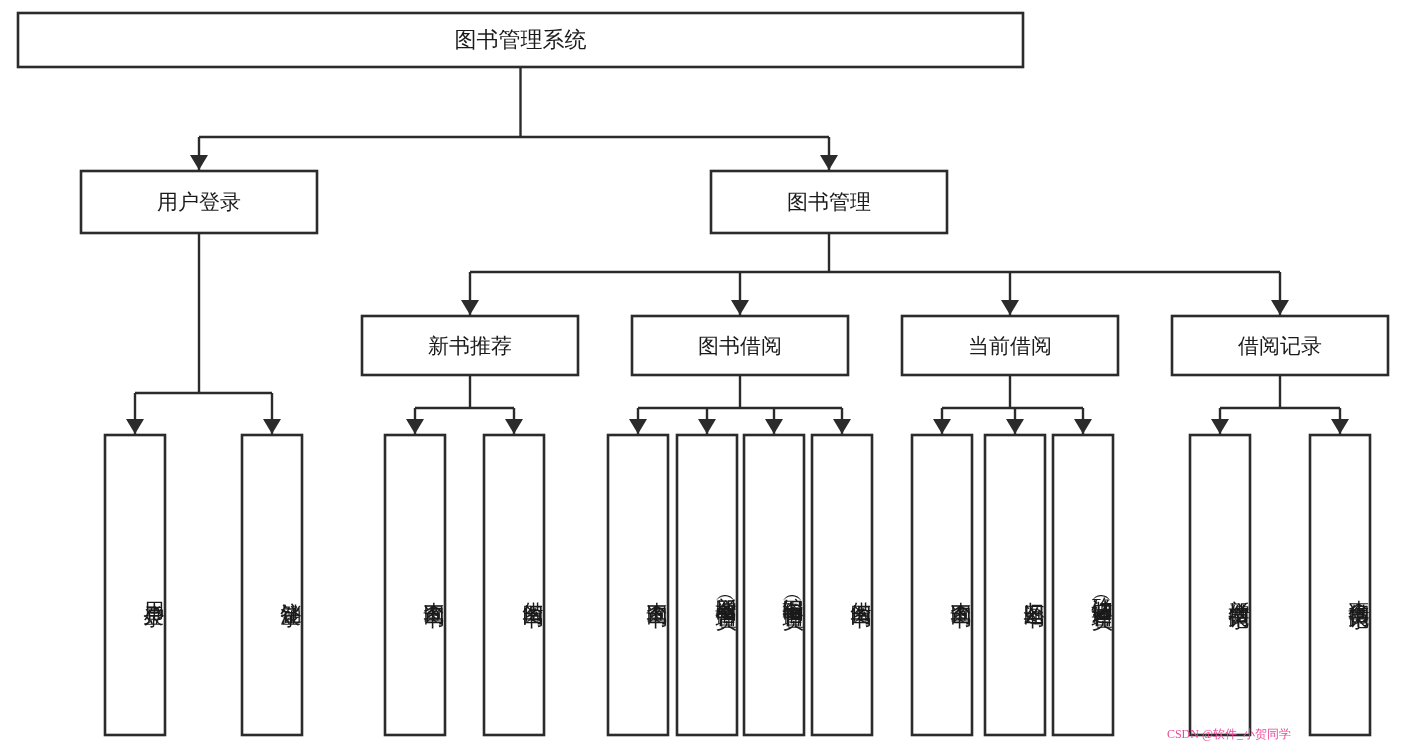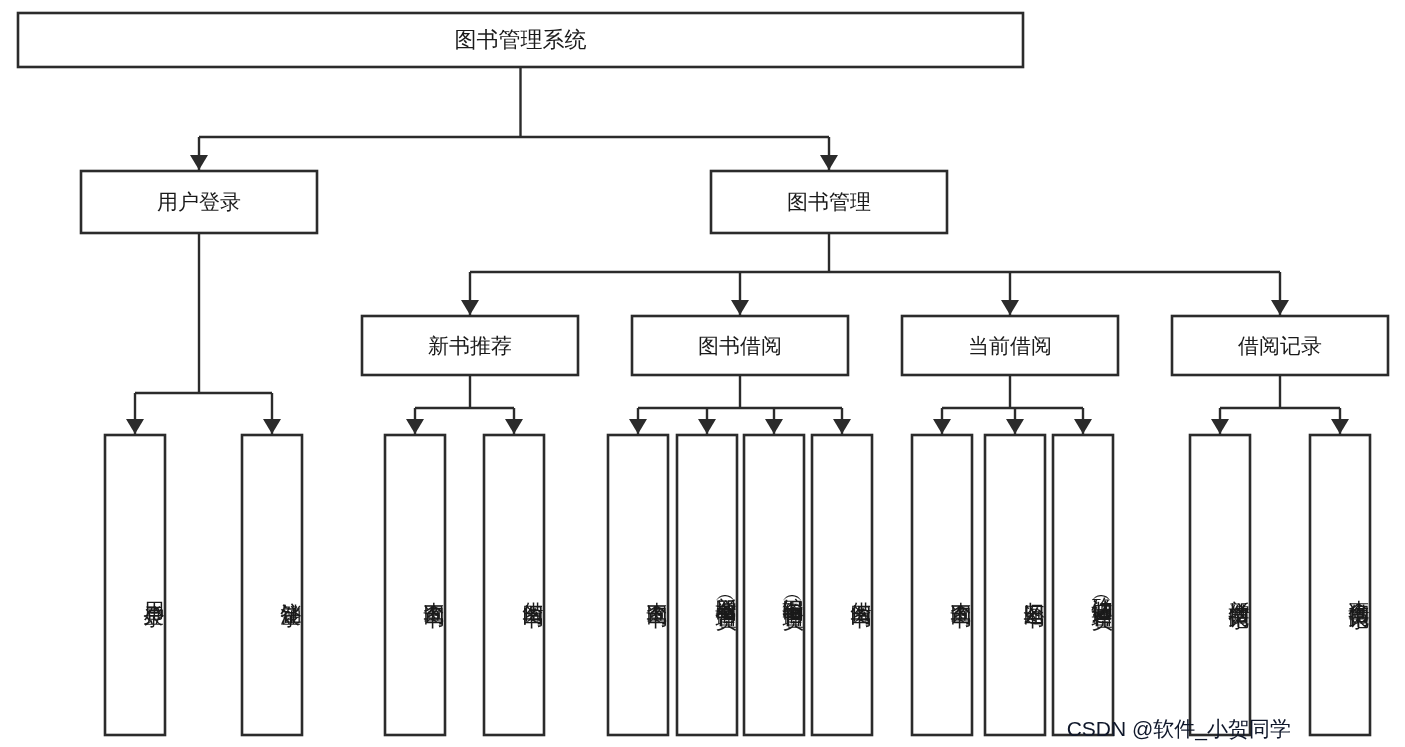--- a/index.html
+++ b/index.html
@@ -68,23 +68,23 @@
     white-space: nowrap;
     pointer-events: none;
     display: flex;
     align-items: flex-start;
     justify-content: center;
   }
   .watermark {
     position: absolute;
     right: 8px;
     bottom: 4px;
-    font-family: Liberation Sans, sans-serif;
-    font-size: 21px;
-    color: #0f172a;
+    font-family: Liberation Serif, serif;
+    font-size: 12px;
+    color: #ec4899;
     white-space: nowrap;
   }
 </style>
 </head>
 <body>
 
 <div id="diagram-root">
 
   <svg id="tree-svg" viewBox="0 0 1405 747">
     <g id="connector-layer">

